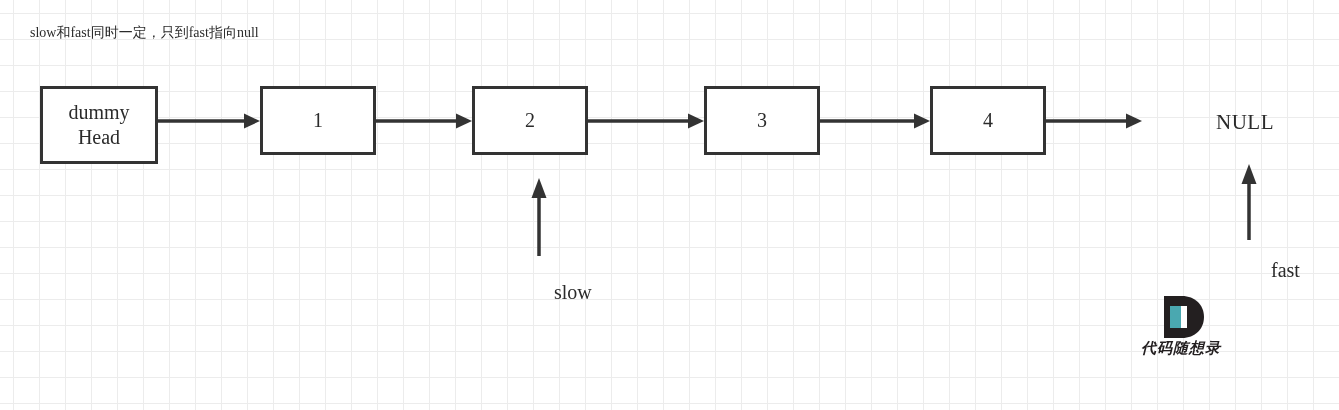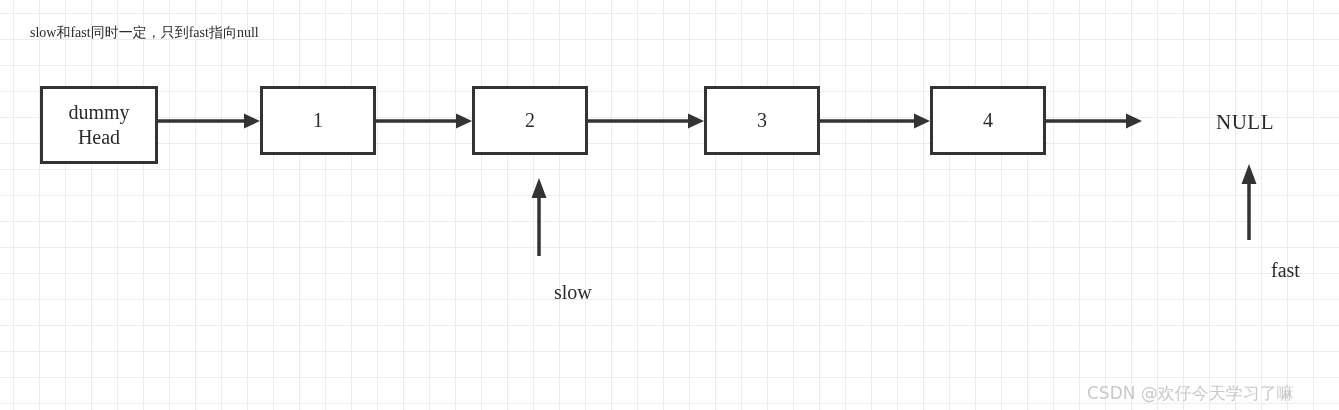--- a/index.html
+++ b/index.html
@@ -170,16 +170,23 @@
   <div class="plain-label" style="left:514px; top:281px;margin-left:40px;">slow</div>
 
   <div class="arrow-v" style="left:1239px; top:164px; width:20px; height:76px;">
     <svg width="20" height="76" viewBox="0 0 20 76">
       <line x1="10" y1="76" x2="10" y2="18" stroke="#333333" stroke-width="3.5"></line>
       <polygon points="10,0 2.5,20 17.5,20" fill="#333333"></polygon>
     </svg>
   </div>
   <div class="plain-label" style="left:1231px; top:259px;margin-left:40px;">fast</div>
 
+  <div id="logo-block">
+    <svg id="logo-mark" width="46" height="42" viewBox="0 0 46 42">
+      <path d="M6 0 H24 C37 0 46 9 46 21 C46 33 37 42 24 42 H6 Z" fill="#231f20"></path>
+      <rect x="12" y="10" width="11" height="22" fill="#4aa8b0"></rect>
+      <rect x="23" y="10" width="6" height="22" fill="#ffffff"></rect>
+    </svg>
+    <span class="logo-caption">代码随想录</span>
+  </div>
 
-  <div class="watermark">CSDN @欢仔今天学习了嘛</div>
 
 </div>
 
 </body></html>

